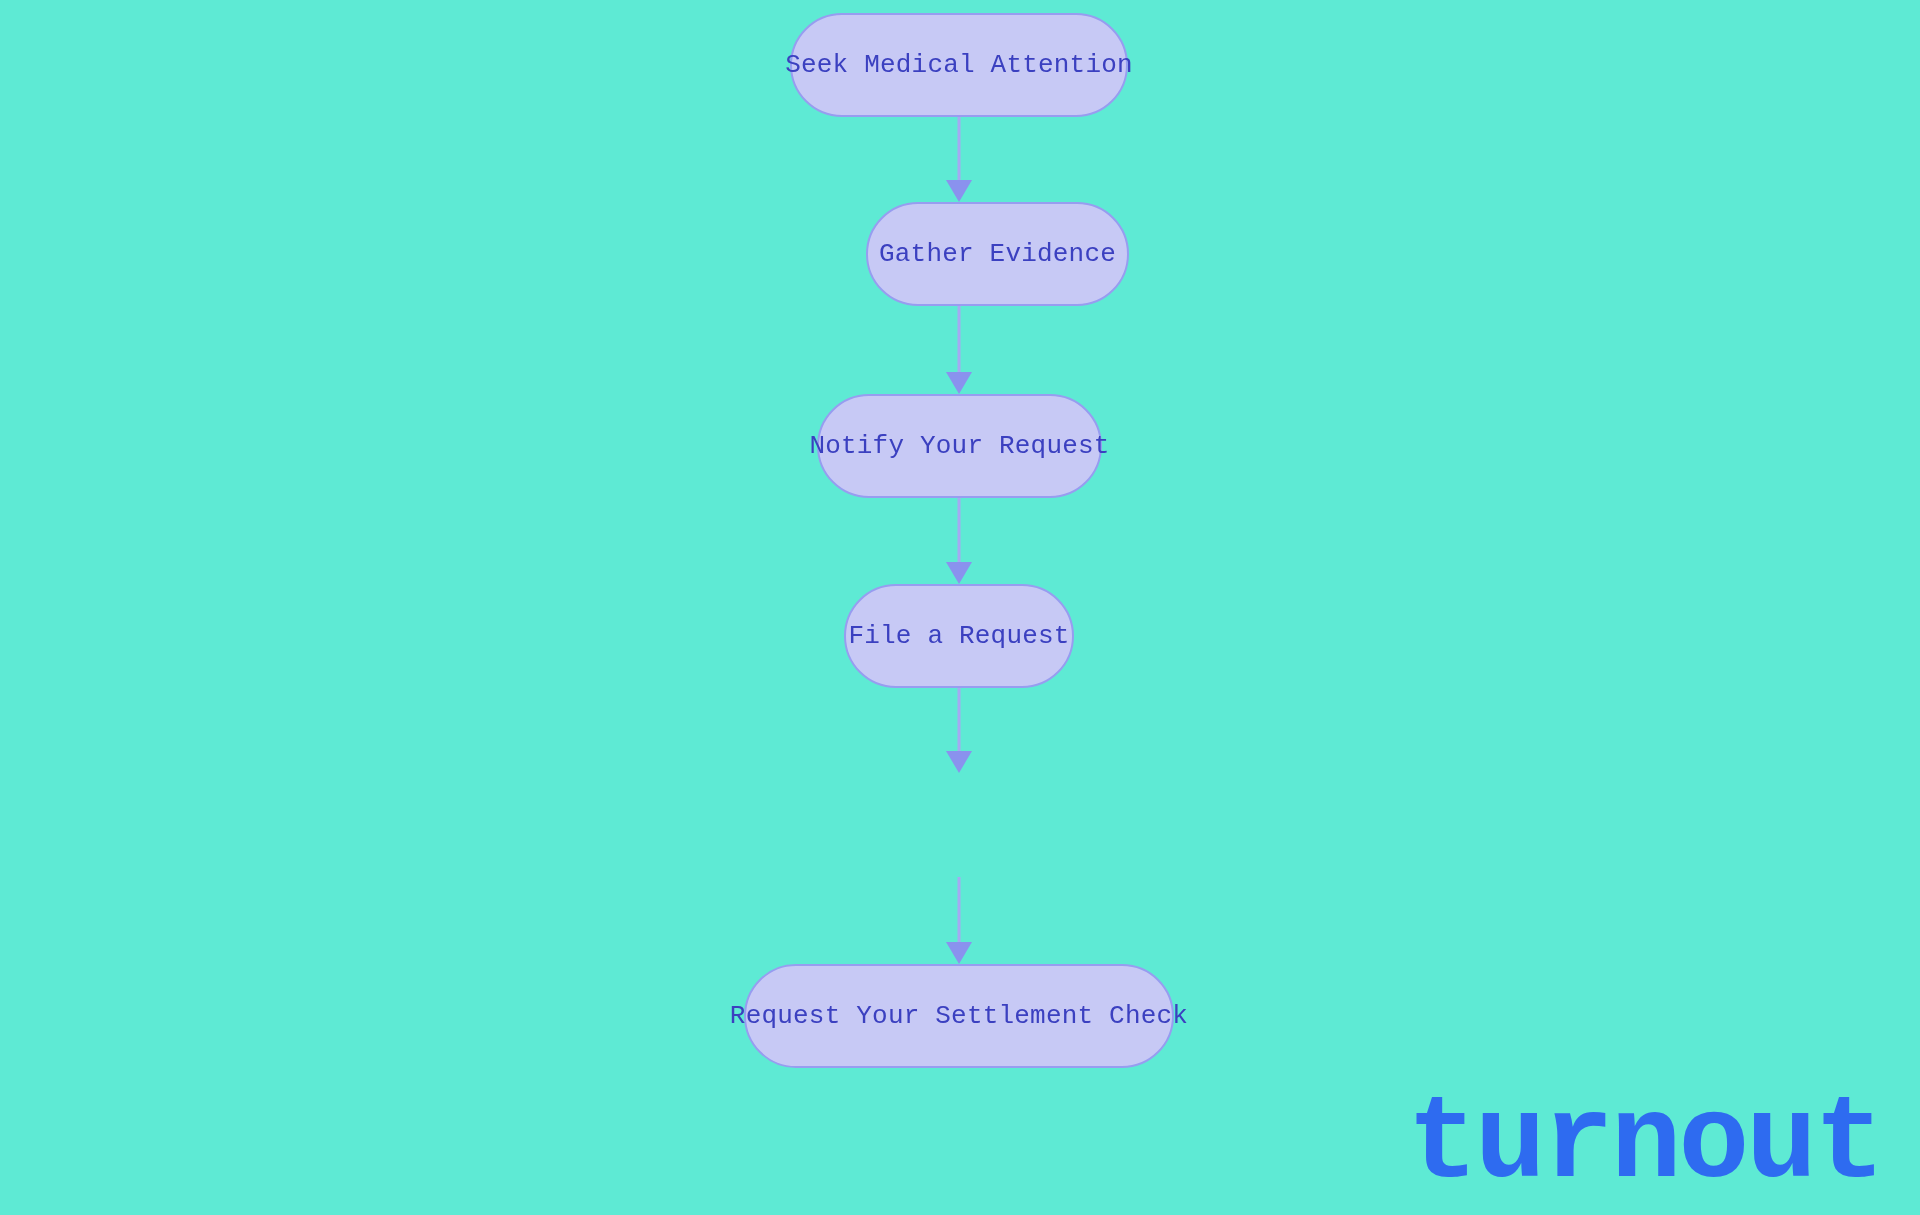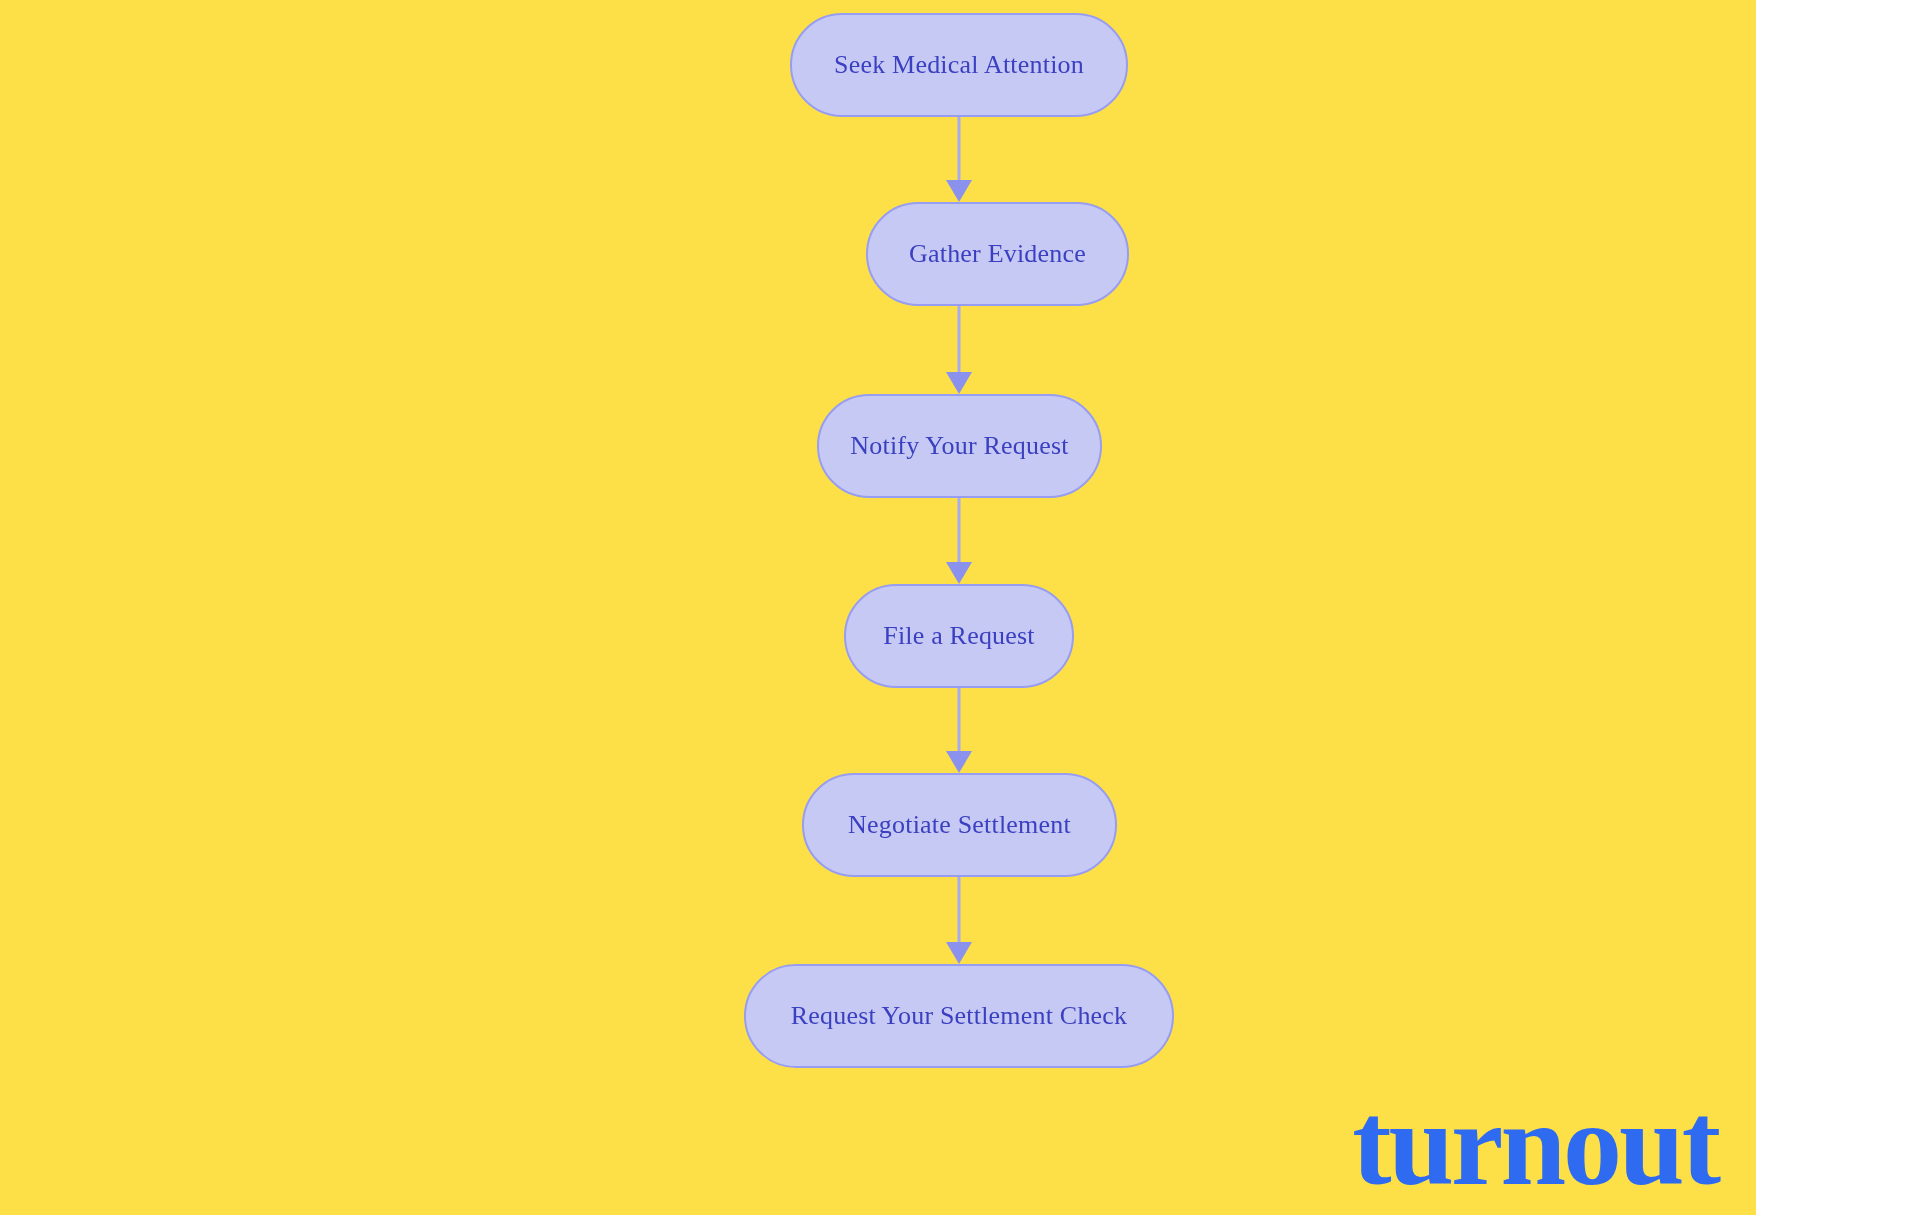--- a/index.html
+++ b/index.html
@@ -2,25 +2,25 @@
 <html><head>
 <meta charset="utf-8">
 <style>
   html, body {
     margin: 0;
     padding: 0;
     background: #ffffff;
   }
   #canvas {
     position: relative;
-    width: 1756px;
+    width: 1920px;
     height: 1215px;
-    background: #fde047;
+    background: #5eead4;
     overflow: hidden;
-    font-family: Liberation Serif, serif;
+    font-family: Liberation Mono, monospace;
   }
   .flow-node {
     position: absolute;
     height: 104px;
     box-sizing: border-box;
     background: #c7c9f5;
     border: 2px solid #979df0;
     border-radius: 52px;
     display: flex;
     align-items: center;
@@ -103,23 +103,20 @@
 
   <div class="flow-node" style="left:844px; top:584px; width:230px;">
     <span>File a Request</span>
   </div>
 
   <div class="edge" style="left:959px; top:688px; height:85px;">
     <div class="edge-line"></div>
     <div class="edge-head"></div>
   </div>
 
-  <div class="flow-node" style="left:802px; top:773px; width:315px;">
-    <span>Negotiate Settlement</span>
-  </div>
 
   <div class="edge" style="left:959px; top:877px; height:87px;">
     <div class="edge-line"></div>
     <div class="edge-head"></div>
   </div>
 
   <div class="flow-node" style="left:744px; top:964px; width:430px;">
     <span>Request Your Settlement Check</span>
   </div>
 

